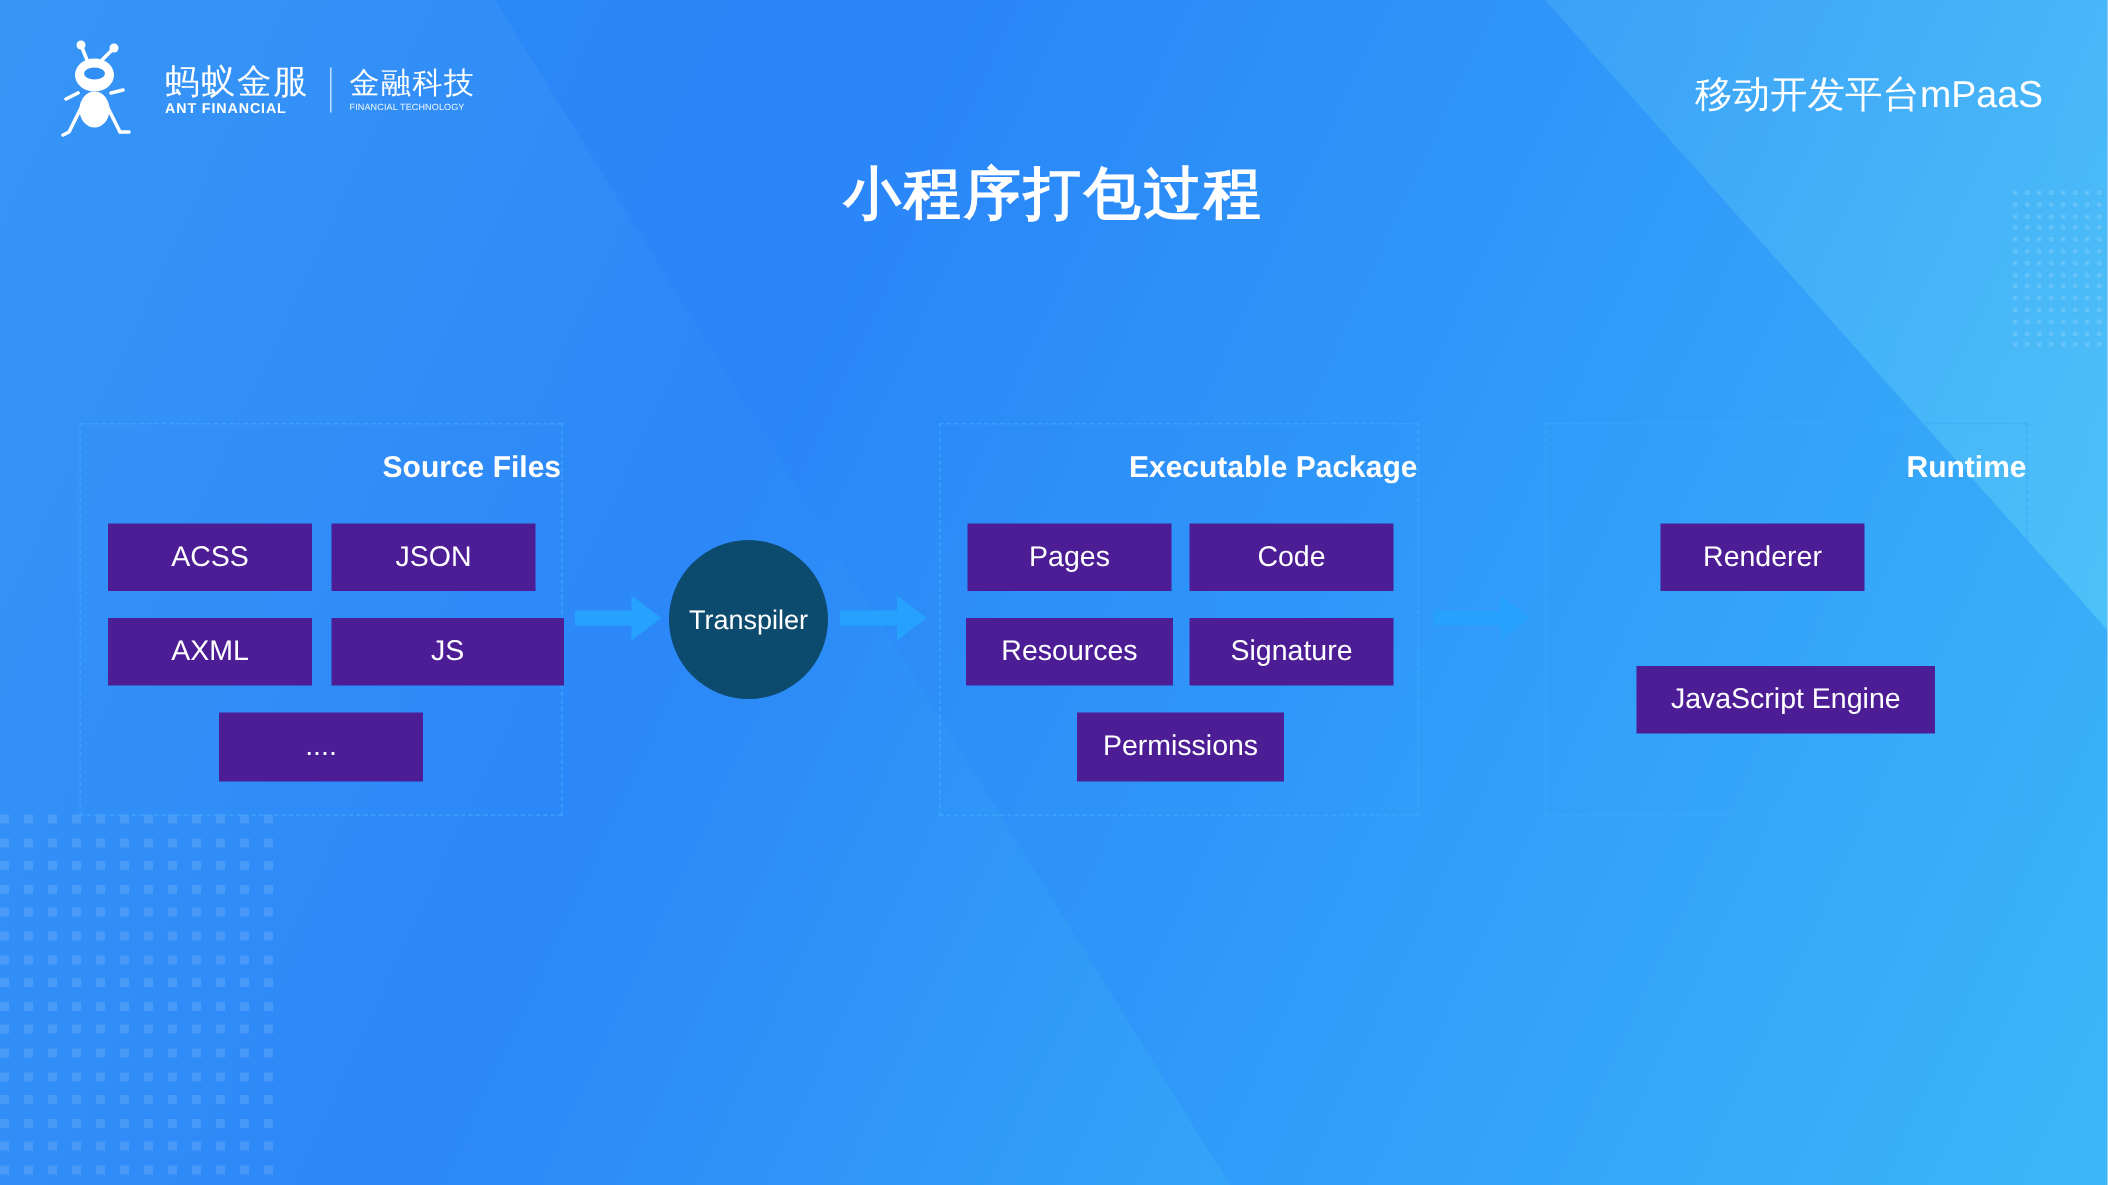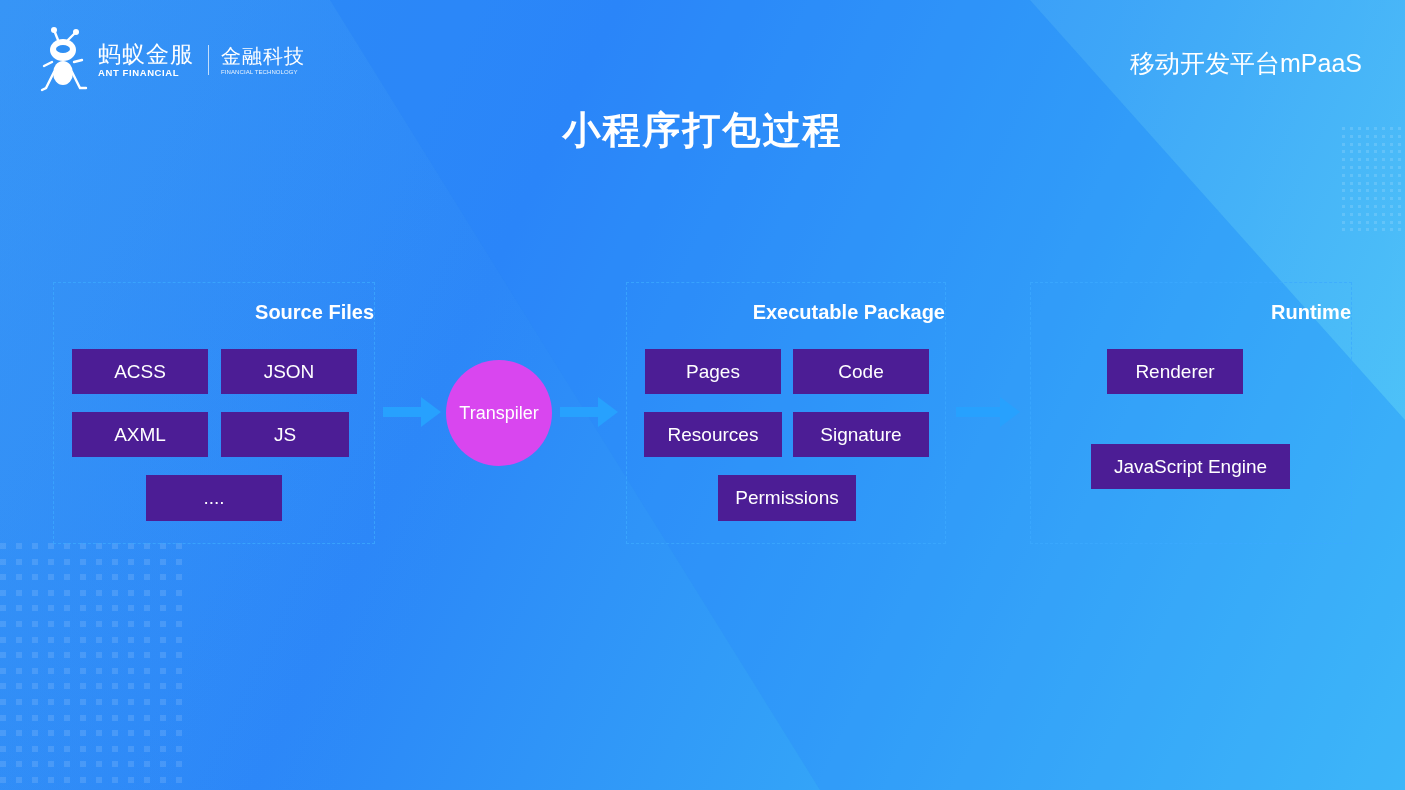--- a/index.html
+++ b/index.html
@@ -31,21 +31,21 @@
     pointer-events: none;
   }
   .dot-grid span { display: block; background: rgba(255,255,255,0.12); }
   .dots-left { left: 0; top: 543px; grid-template-columns: repeat(12, 6px); grid-auto-rows: 6px; column-gap: 10px; row-gap: 9.6px; }
   .dots-right { left: 1342px; top: 127px; grid-template-columns: repeat(8, 3px); grid-auto-rows: 3px; column-gap: 5px; row-gap: 4.8px; }
   .dots-right span { background: rgba(255,255,255,0.14); }
 
   
   .logo { position: absolute; left: 40px; top: 26px; display: flex; align-items: center; }
   .logo-ant { width: 48px; height: 68px; }
-  .logo-brand { margin-left: 10px; display: flex; flex-direction: column; }
+  .logo-brand { margin-left: 22px; display: flex; flex-direction: column; }
   .logo-brand .cn { font-size: 23px; letter-spacing: 1px; line-height: 26px; font-weight: 400; }
   .logo-brand .en { font-size: 9.5px; letter-spacing: 0.6px; line-height: 12px; font-weight: 700; }
   .logo-divider { width: 1px; height: 30px; background: rgba(255,255,255,0.7); margin: 0 12px 0 14px; }
   .logo-sub { display: flex; flex-direction: column; }
   .logo-sub .cn { font-size: 20px; line-height: 24px; letter-spacing: 1px; }
   .logo-sub .en { font-size: 6px; line-height: 9px; letter-spacing: 0.1px; opacity: 0.9; }
 
   .platform { position: absolute; right: 43px; top: 50px; font-size: 25px; line-height: 26px; }
   .title { position: absolute; left: 0; right: 0; top: 105px; text-align: center; font-size: 38px; font-weight: 700; line-height: 50px; letter-spacing: 2px; }
 
@@ -60,21 +60,21 @@
     position: absolute; background: #4c1d95; color: #fff;
     font-size: 19px; display: flex; align-items: center; justify-content: center;
     box-shadow: 0 0 0 0 rgba(0,0,0,0);
   }
   .g-src { left: 53px; top: 282px; width: 322px; height: 262px; }
   .g-exe { left: 626px; top: 282px; width: 320px; height: 262px; }
   .g-run { left: 1030px; top: 282px; width: 322px; height: 262px; }
 
   .transpiler {
     position: absolute; left: 446px; top: 360px; width: 106px; height: 106px; border-radius: 50%;
-    background: #d946ef; display: flex; align-items: center; justify-content: center;
+    background: #0c4a6e; display: flex; align-items: center; justify-content: center;
     font-size: 18px; font-weight: 400;
   }
   .arrow { position: absolute; height: 30px; }
   .arrow svg { display: block; }
 </style>
 </head>
 <body>
 
 <div class="bg-shape bg-band"></div>
 <div class="bg-shape bg-left"></div>
@@ -418,21 +418,21 @@
 
 <div class="platform">移动开发平台mPaaS</div>
 
 <div class="title">小程序打包过程</div>
 
 <div class="group g-src">
   <div class="group-title">Source Files</div>
   <div class="chip" style="left:18px;top:66px;width:136px;height:45px;">ACSS</div>
   <div class="chip" style="left:167px;top:66px;width:136px;height:45px;">JSON</div>
   <div class="chip" style="left:18px;top:129px;width:136px;height:45px;">AXML</div>
-  <div class="chip" style="left:167px;top:129px;width:128px;height:45px;">JS</div>
+  <div class="chip" style="left:167px;top:129px;width:155px;height:45px;">JS</div>
   <div class="chip" style="left:92px;top:192px;width:136px;height:46px;">....</div>
 </div>
 
 <div class="arrow" style="left:383px;top:397px;">
   <svg width="58" height="30" viewBox="0 0 58 30">
       <path d="M0 10 H38 V0 L58 15 L38 30 V20 H0 Z" fill="#27a1fe"></path>
     </svg>
 </div>
 
 <div class="transpiler">

